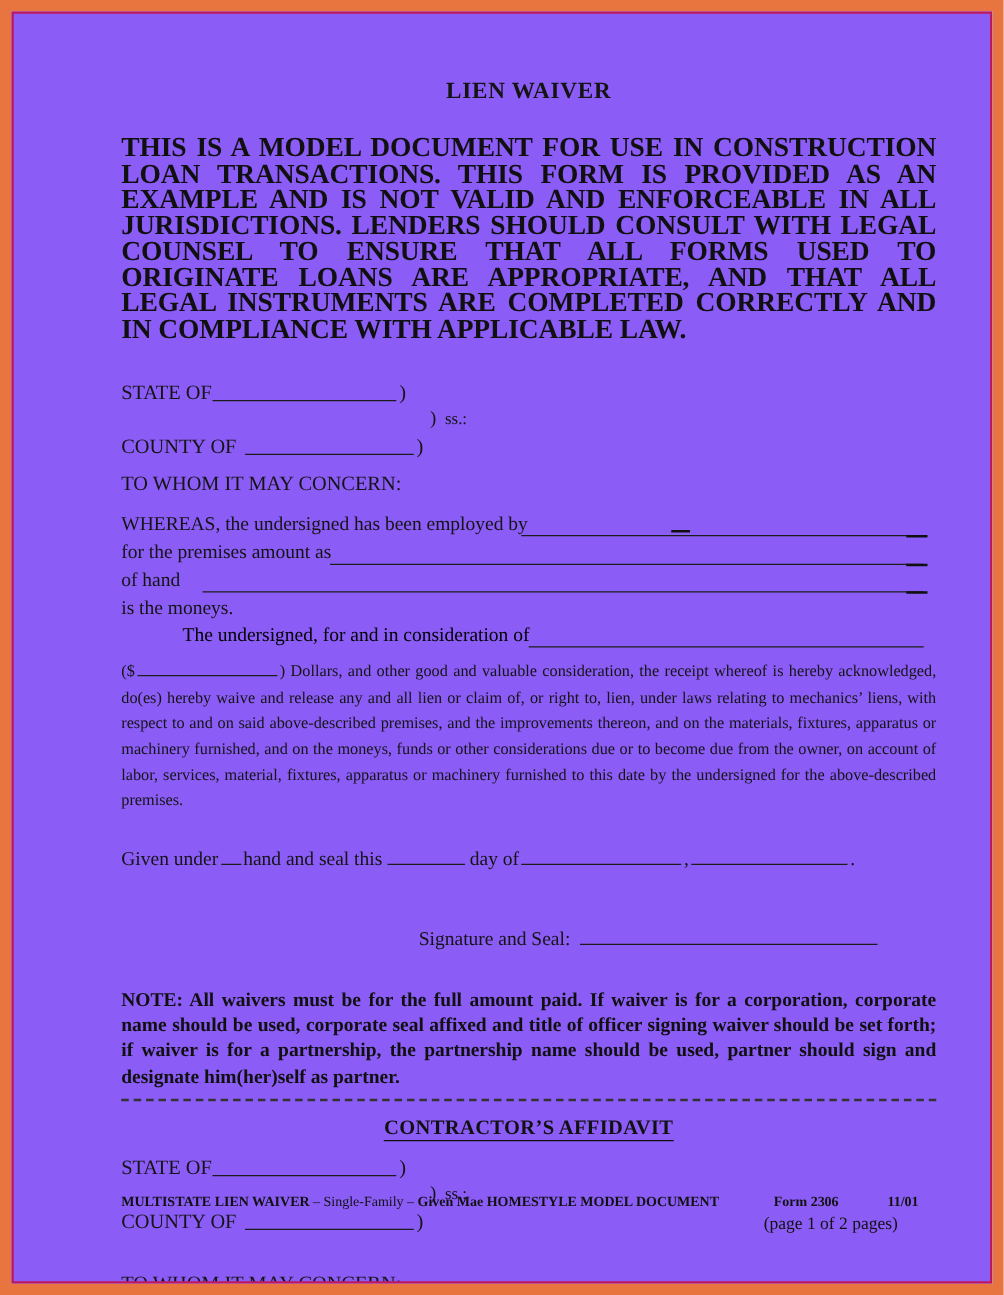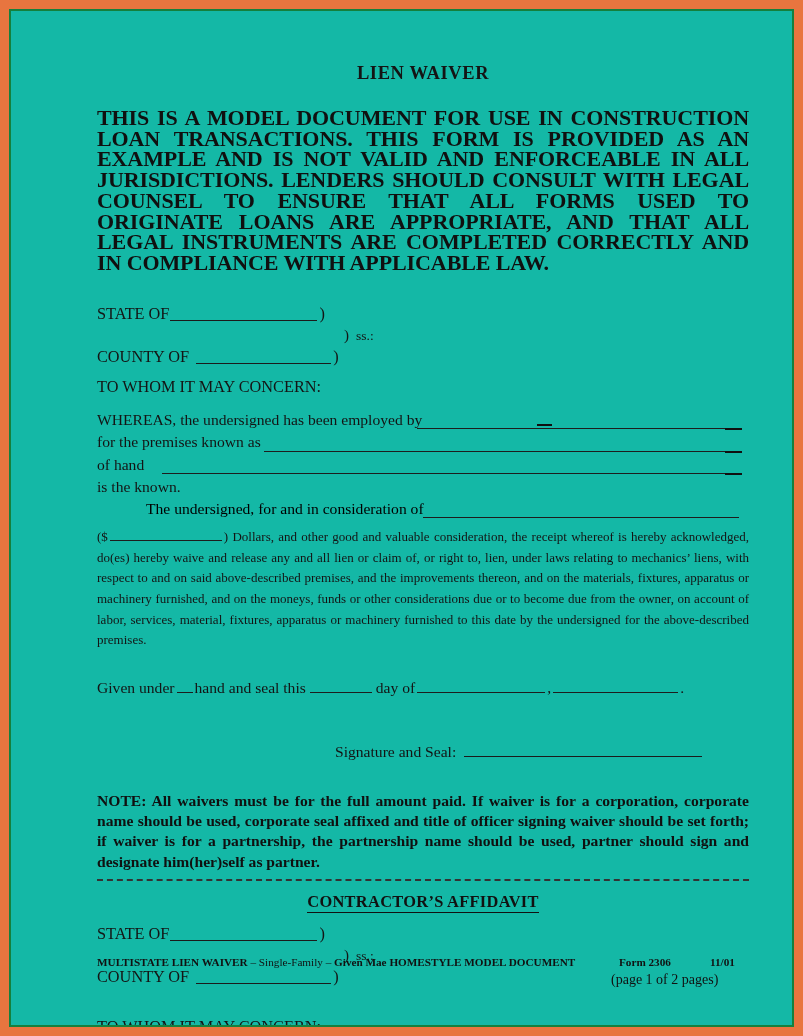--- a/index.html
+++ b/index.html
@@ -19,23 +19,23 @@
     background: #ffffff;
     border-top: 9px solid #e8753f;
     border-bottom: 9px solid #e8753f;
     border-left: 9px solid #e8753f;
     border-right: 9px solid #e8753f;
     overflow: hidden;
   }
   .page-inner {
     position: absolute;
     left: 0; top: 0; right: 0; bottom: 0;
-    border: 2px solid #15803d;
+    border: 2px solid #be185d;
     box-sizing: border-box;
-    background: #14b8a6;
+    background: #8b5cf6;
     overflow: hidden;
   }
   .sheet {
     position: absolute;
     left: 86px;
     top: 0;
     width: 652px;
     height: 100%;
   }
 
@@ -259,28 +259,28 @@
       </div>
 
       <div class="towhom">TO WHOM IT MAY CONCERN:</div>
 
       <div class="fillgroup">
         <div class="fillrow">
           <span class="lead">WHEREAS, the undersigned has been employed by</span>
           <span class="fill-line thick-end mid-tick" style="left:320px;"></span>
         </div>
         <div class="fillrow">
-          <span class="lead">for the premises known as</span>
+          <span class="lead">for the premises amount as</span>
           <span class="fill-line thick-end" style="left:167px;"></span>
         </div>
         <div class="fillrow">
           <span class="lead">of hand</span>
           <span class="fill-line thick-end" style="left:65px;"></span>
         </div>
-        <div class="isowner">is the known.</div>
+        <div class="isowner">is the moneys.</div>
       </div>
 
       <div class="indent-line">
         <span>The undersigned, for and in consideration of</span>
         <span class="fill-line" style="left:326px;"></span>
       </div>
       <div class="bodypara"><span>($</span><span class="dollar-rule"></span><span>)</span> <span>Dollars, and other good and valuable consideration, the receipt whereof is hereby acknowledged, do(es) hereby waive and release any and all lien or claim of, or right to, lien, under laws relating to mechanics’ liens, with respect to and on said above-described premises, and the improvements thereon, and on the materials, fixtures, apparatus or machinery furnished, and on the moneys, funds or other considerations due or to become due from the owner, on account of labor, services, material, fixtures, apparatus or machinery furnished to this date by the undersigned for the above-described premises.</span></div>
 
       <div class="given">
         <span>Given under</span><span class="u-sm"></span><span>hand and seal this</span><span class="u-day"></span><span>day of</span><span class="u-month"></span><span>,</span><span class="u-year"></span><span>.</span>

